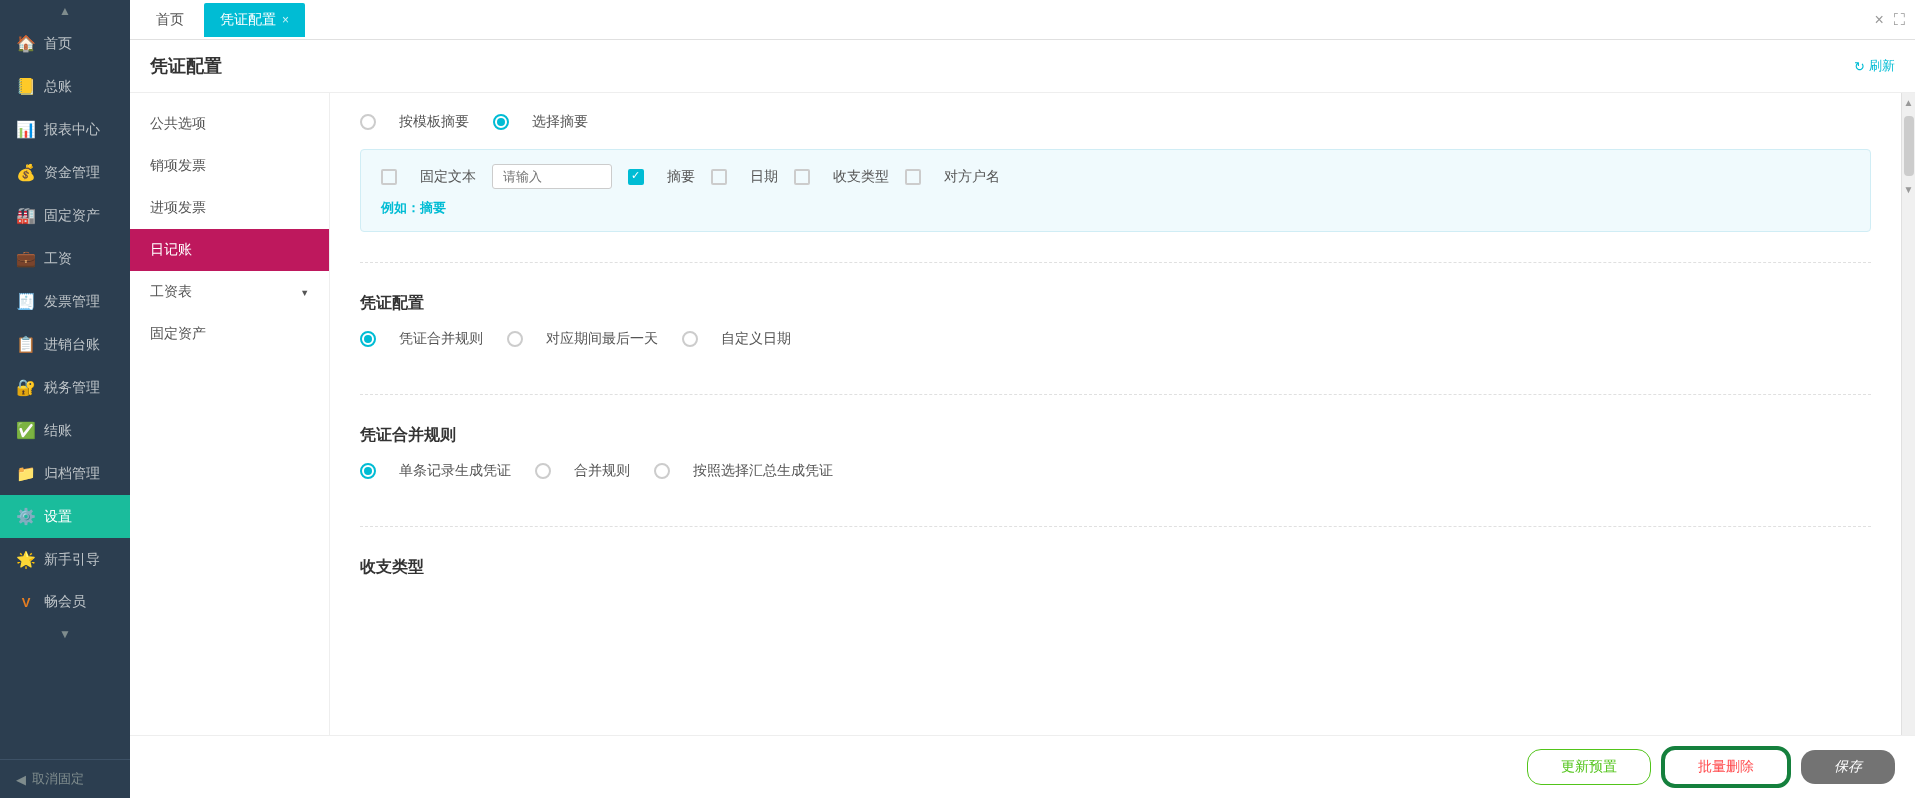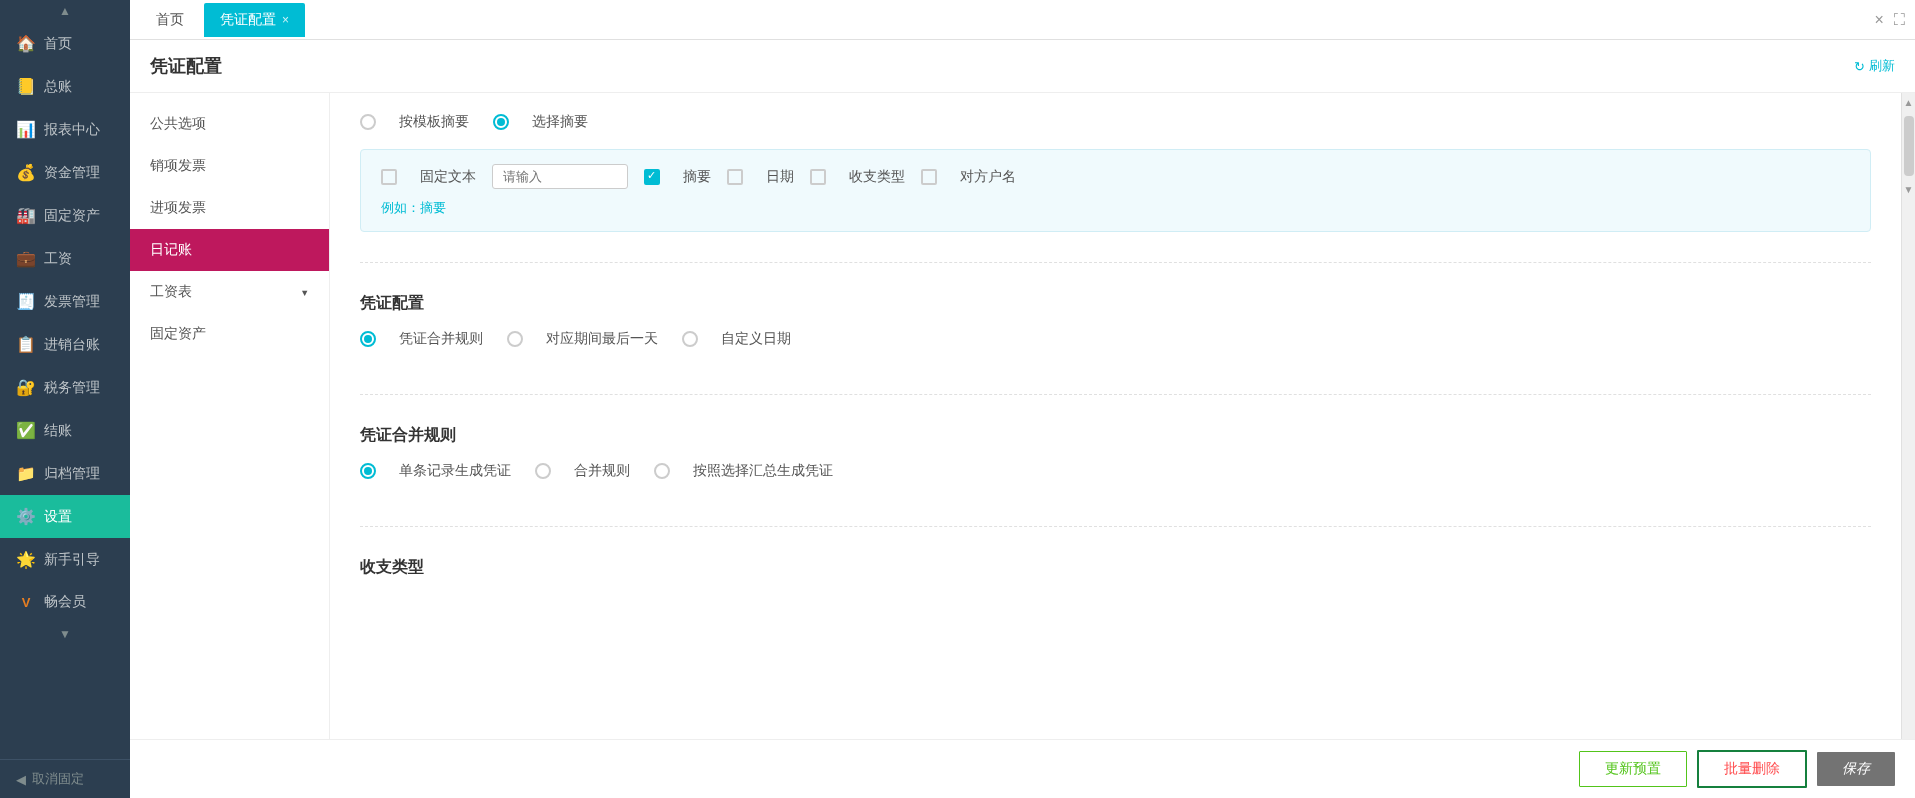--- a/index.html
+++ b/index.html
@@ -241,55 +241,56 @@
       align-items: center;
       gap: 16px;
       flex-wrap: wrap;
     }
     .text-input {
       border: 1px solid #ccc;
       border-radius: 3px;
       padding: 4px 10px;
       font-size: 13px;
       color: #999;
-      width: 136px;
+      width: 120px;
       outline: none;
     }
     .example-text {
       color: #00bcd4;
       font-size: 13px;
       margin-top: 10px;
+      font-weight: bold;
     }
 
     
     .bottom-bar {
       background: #fff;
       border-top: 1px solid #eee;
       padding: 10px 20px;
       display: flex;
       justify-content: flex-end;
       align-items: center;
       gap: 10px;
     }
     .btn {
-      padding: 8px 25px;
+      padding: 8px 33px;
       border: none;
-      border-radius: 1px;
+      border-radius: 14px;
       cursor: pointer;
       font-size: 14px;
     }
     .btn-outline-green {
       background: #fff;
       color: #52c41a;
       border: 1px solid #52c41a;
     }
     .btn-outline-red {
       background: #fff;
       color: #ff4d4f;
-      border: 2px solid #15803d;
+      border: 4px solid #15803d;
     }
     .btn-primary {
       background: #737373;
       color: #fff;
       font-style: italic;
     }
 
     
     .right-content::-webkit-scrollbar { width: 6px; }
     .right-content::-webkit-scrollbar-track { background: #f1f1f1; }

